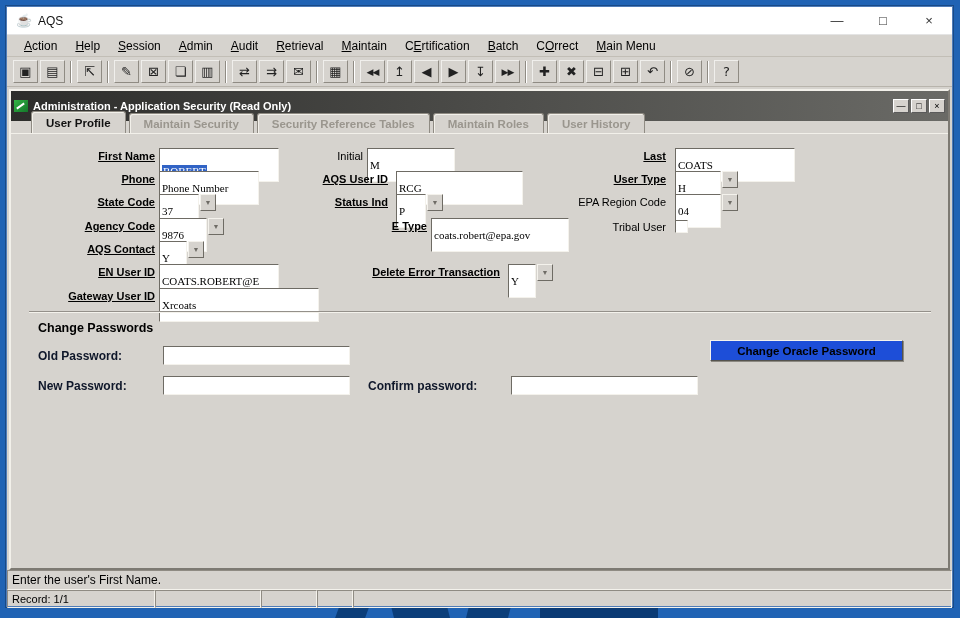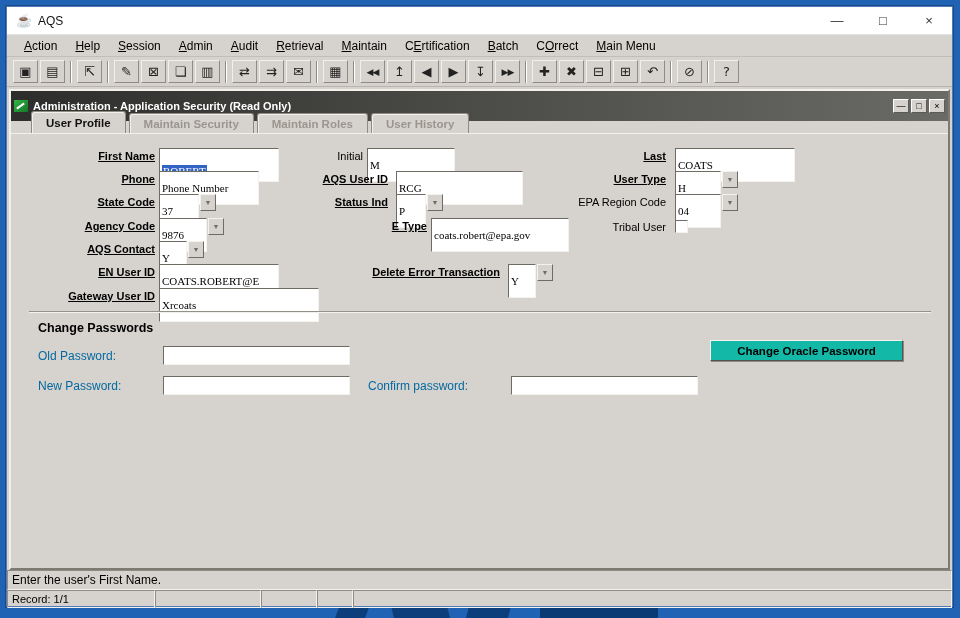--- a/index.html
+++ b/index.html
@@ -112,28 +112,28 @@
     font-size: 7px; color: #6f6c66; display: flex; align-items: center;
     justify-content: center; padding: 0;
   }
   .checkbox { position: absolute; width: 13px; height: 13px; background: #fff;
     border: 1px solid; border-color: #6e6b64 #f4f2ec #f4f2ec #6e6b64; }
 
   .hr { position: absolute; left: 18px; width: 902px; height: 2px;
     border-top: 1px solid #94908a; border-bottom: 1px solid #f4f2ec; }
 
   .section-h { position: absolute; font-size: 12.5px; font-weight: bold; color: #000; }
-  .pw-label { position: absolute; font-size: 12px; font-weight: normal; color: #0369a1; white-space: nowrap; }
+  .pw-label { position: absolute; font-size: 12px; font-weight: bold; color: #0f172a; white-space: nowrap; }
   .pw-input {
     position: absolute; height: 19px; background: #fff; color: #000;
     border: 1px solid; border-color: #6e6b64 #f4f2ec #f4f2ec #6e6b64;
     font-size: 12px; padding: 1px 3px; font-family: "Liberation Sans", sans-serif;
   }
   .btn {
-    position: absolute; background: #14b8a6; color: #000;
+    position: absolute; background: #1d4ed8; color: #000;
     border: 1px solid; border-color: #f4f2ec #55534e #55534e #f4f2ec;
     box-shadow: 1px 1px 0 #8c8982; font-size: 11.5px; font-weight: bold;
     font-family: "Liberation Sans", sans-serif;
   }
 
   
   .msgbar {
     position: absolute; left: 0; top: 563px; right: 0; height: 20px;
     background: #d6d3ce; border: 1px solid; border-color: #8f8b83 #f4f2ec #f4f2ec #8f8b83;
     font-size: 12px; color: #000; display: flex; align-items: center; padding-left: 4px;
@@ -218,20 +218,21 @@
       <div class="mdi-controls">
         <button class="mdi-btn">—</button>
         <button class="mdi-btn">□</button>
         <button class="mdi-btn">×</button>
       </div>
     </div>
 
     <div class="tabstrip">
       <div class="tab active">User Profile</div>
       <div class="tab">Maintain Security</div>
+      <div class="tab">Security Reference Tables</div>
       <div class="tab">Maintain Roles</div>
       <div class="tab">User History</div>
     </div>
 
     <div class="form">
 
       <div class="flabel" style="left:10px; top:16px; width:134px;">First Name</div>
       <div class="tfield" style="left:148px; top:14px; width:120px;"><span class="seltext">ROBERT</span></div>
       <div class="flabel plain" style="left:270px; top:16px; width:82px;">Initial</div>
       <input class="tinput" style="left: 356px; top: 14px; width: 88px;" readonly="" value="M">

